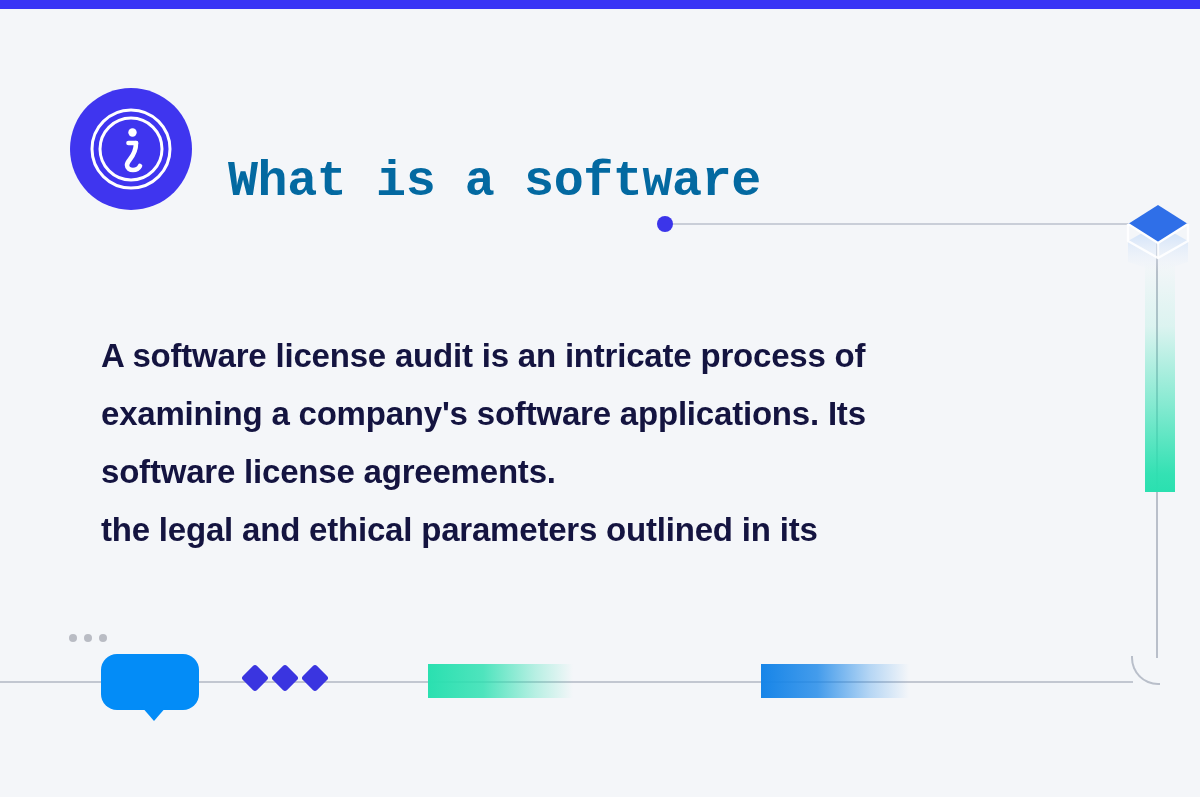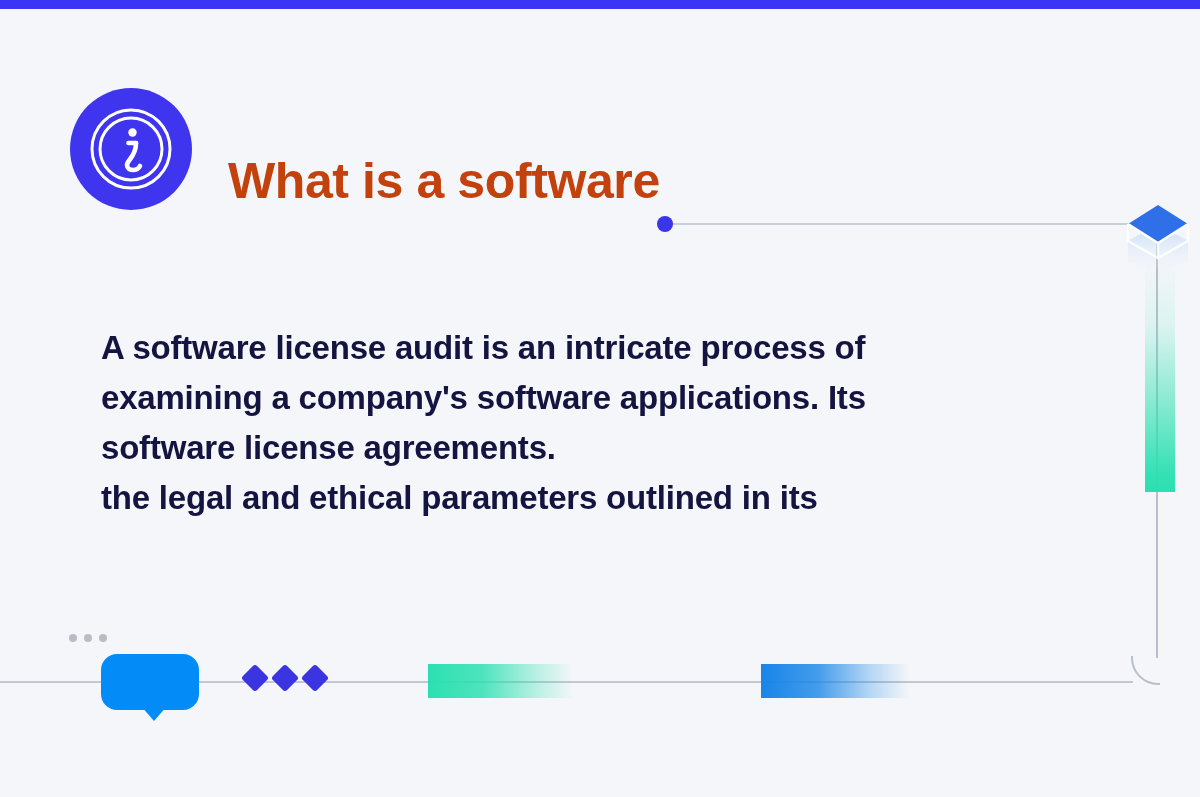--- a/index.html
+++ b/index.html
@@ -46,45 +46,47 @@
     width: 122px;
     height: 122px;
   }
 
   
   .heading {
     position: absolute;
     left: 228px;
     top: 112px;
     width: 560px;
-    color: #c2410c;
+    color: #0369a1;
     font-size: 50px;
     line-height: 71px;
     font-weight: 700;
     letter-spacing: -0.4px;
+    font-family: Liberation Mono, monospace;
   }
   .heading .line {
     display: block;
   }
 
   
   .body-copy {
     position: absolute;
     left: 101px;
     top: 323px;
     width: 940px;
     color: #141440;
     font-size: 33px;
     line-height: 50px;
     font-weight: 700;
     letter-spacing: -0.2px;
   }
   .body-copy .line {
     display: block;
     white-space: nowrap;
+    margin-top: 8px;
   }
 
   
   .hline-top {
     position: absolute;
     left: 672px;
     top: 223px;
     width: 480px;
     height: 2px;
     background: #c9ced8;

